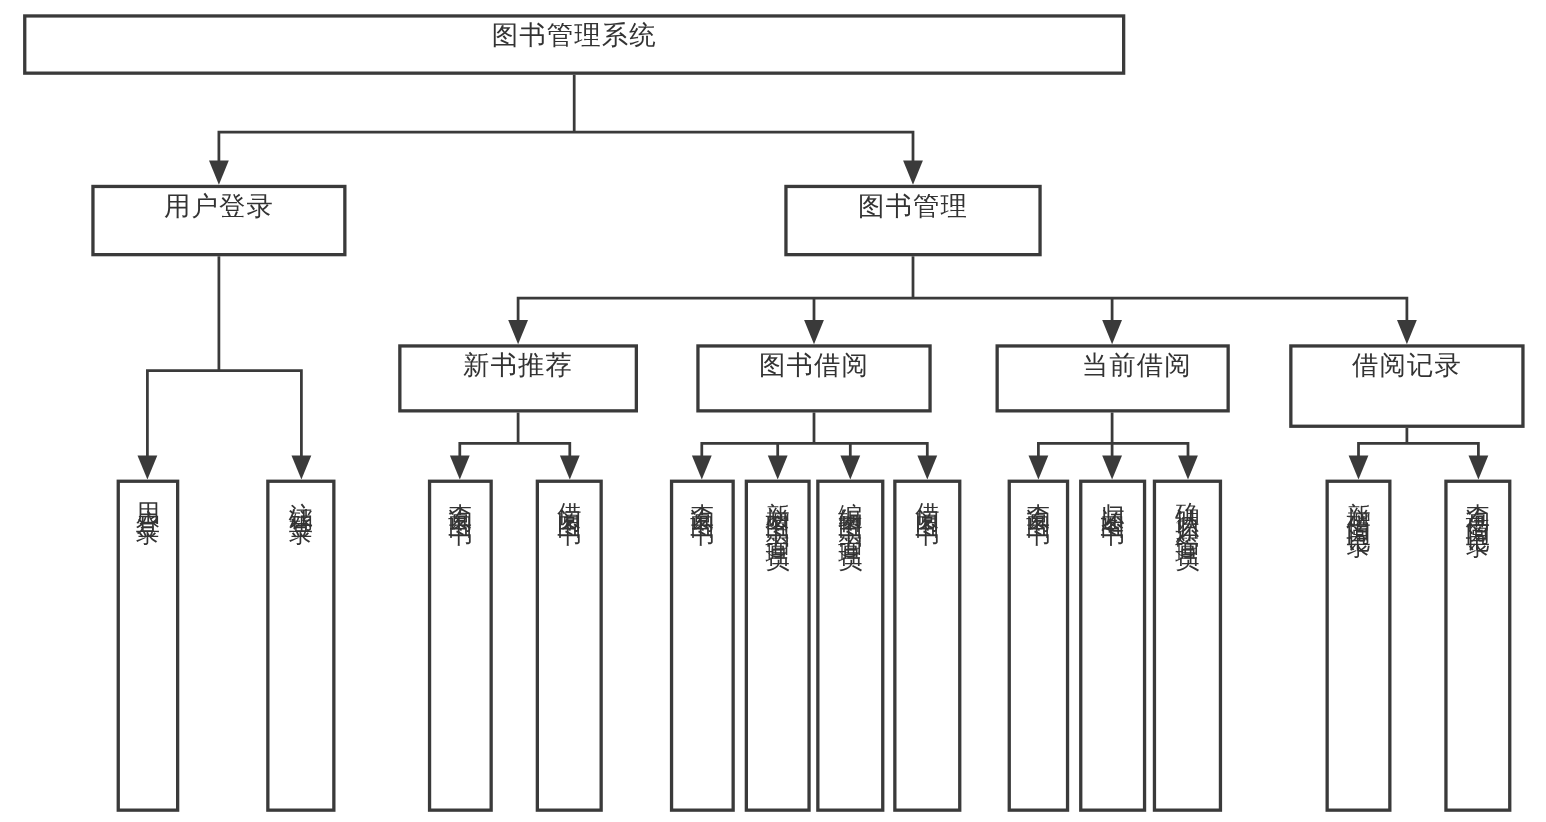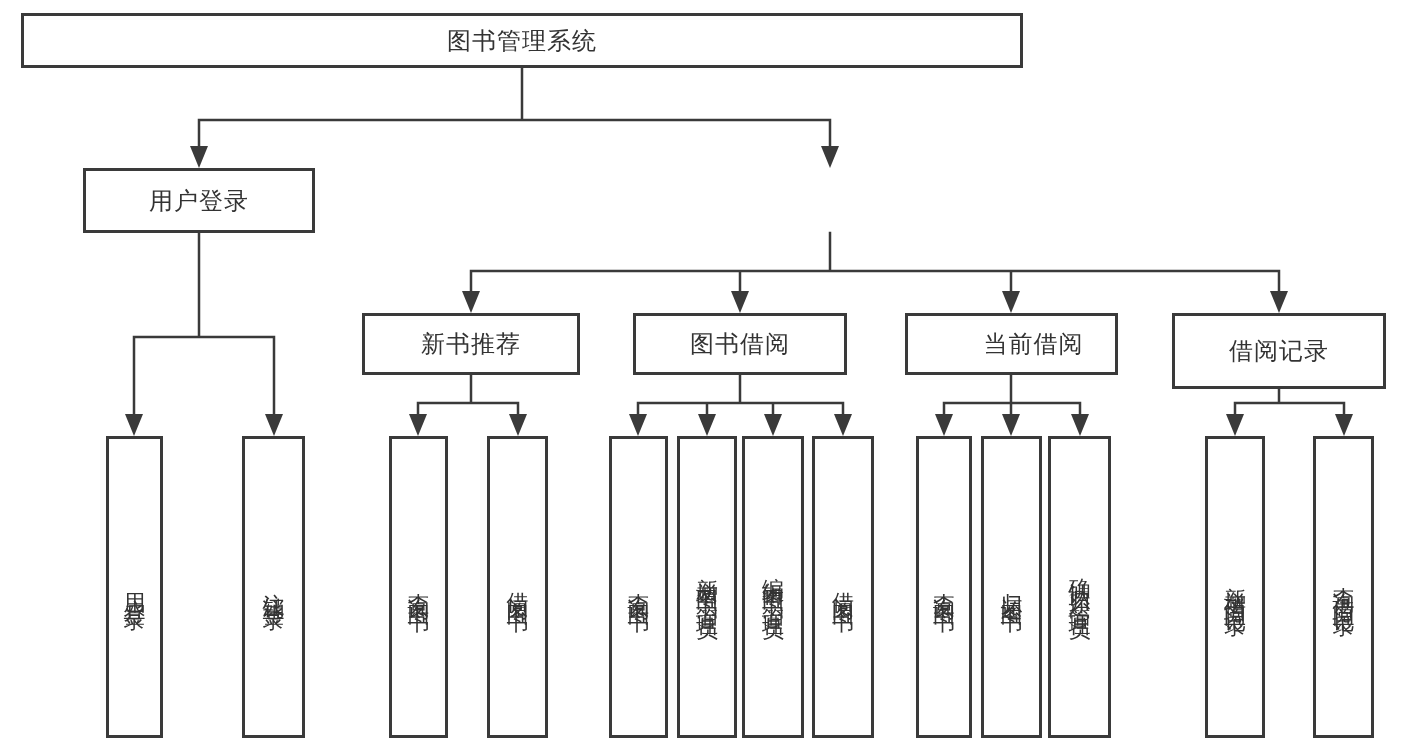--- a/index.html
+++ b/index.html
@@ -20,21 +20,20 @@
     left: 0;
     top: 0;
     z-index: 0;
   }
   .box {
     position: absolute;
     box-sizing: border-box;
     border: 3px solid #3a3a3a;
     background: #ffffff;
     display: flex;
-    align-items: center;
     justify-content: center;
     z-index: 1;
     color: #333333;
   }
   .hlabel {
     font-size: 24px;
     letter-spacing: 1px;
     white-space: nowrap;
   }
   .leaf .vtext {
@@ -111,20 +110,23 @@
     </g>
   </svg>
 
   <div class="box hlabel" style="left:21px; top:13px; width:1002px; height:55px;">
     <span>图书管理系统</span>
   </div>
 
   <div class="box hlabel" style="left:83px; top:168px; width:232px; height:65px;">
     <span>用户登录</span>
   </div>
+  <div class="box hlabel" style="left:713px; top:168px; width:234px; height:65px;">
+    <span>图书管理</span>
+  </div>
 
   <div class="box hlabel" style="left:633px; top:313px; width:214px; height:62px;">
     <span>图书借阅</span>
   </div>
   <div class="box hlabel" style="left:362px; top:313px; width:218px; height:62px;">
     <span>新书推荐</span>
   </div>
   <div class="box hlabel" style="left:905px; top:313px; width:213px; height:62px;padding-left:44px;">
     <span>当前借阅</span>
   </div>

